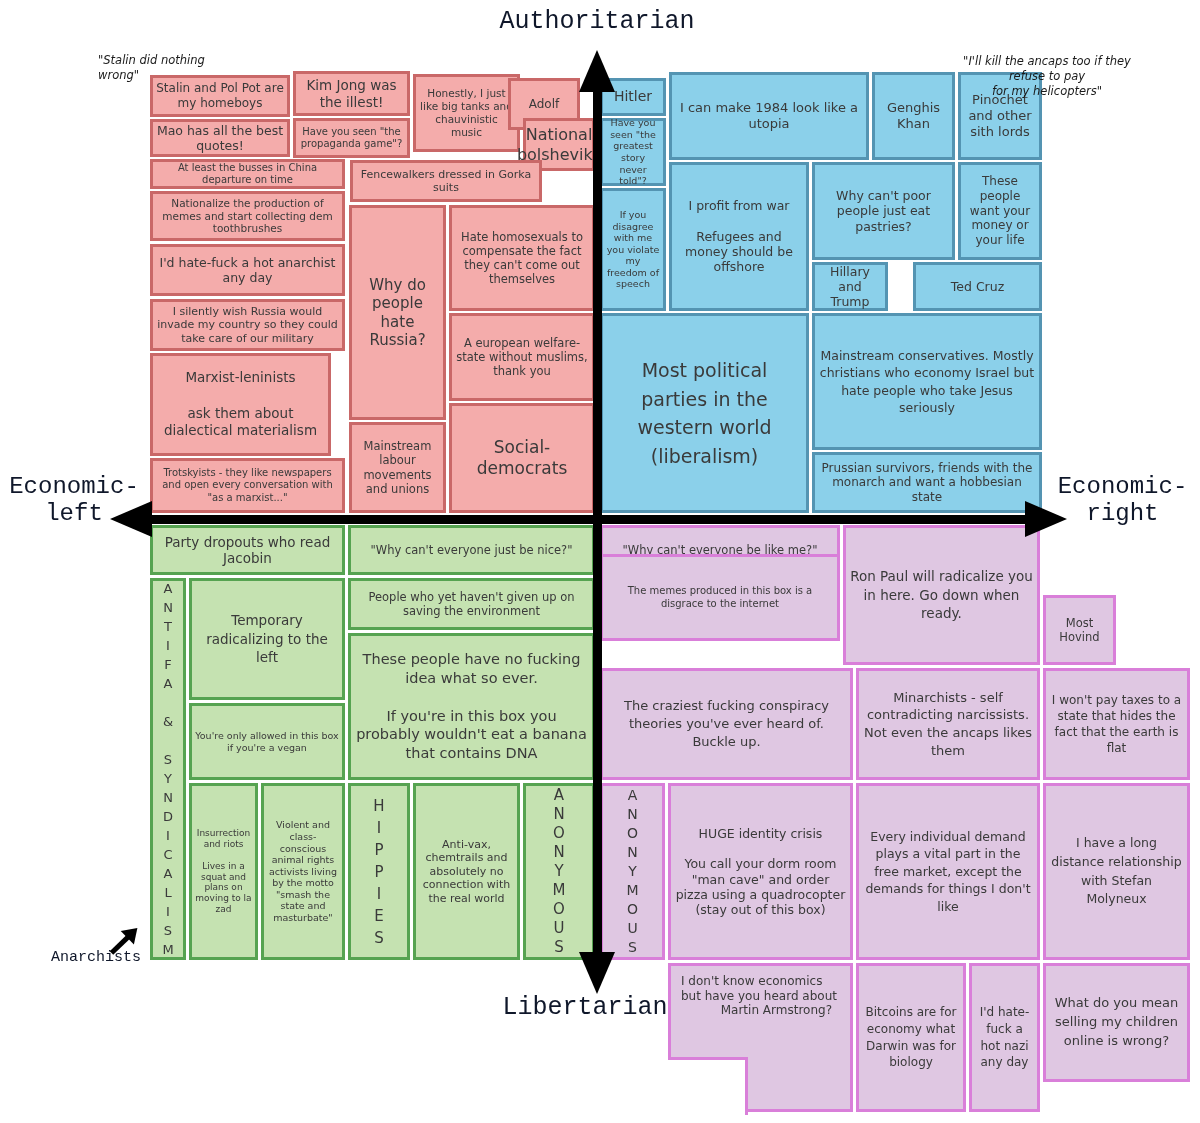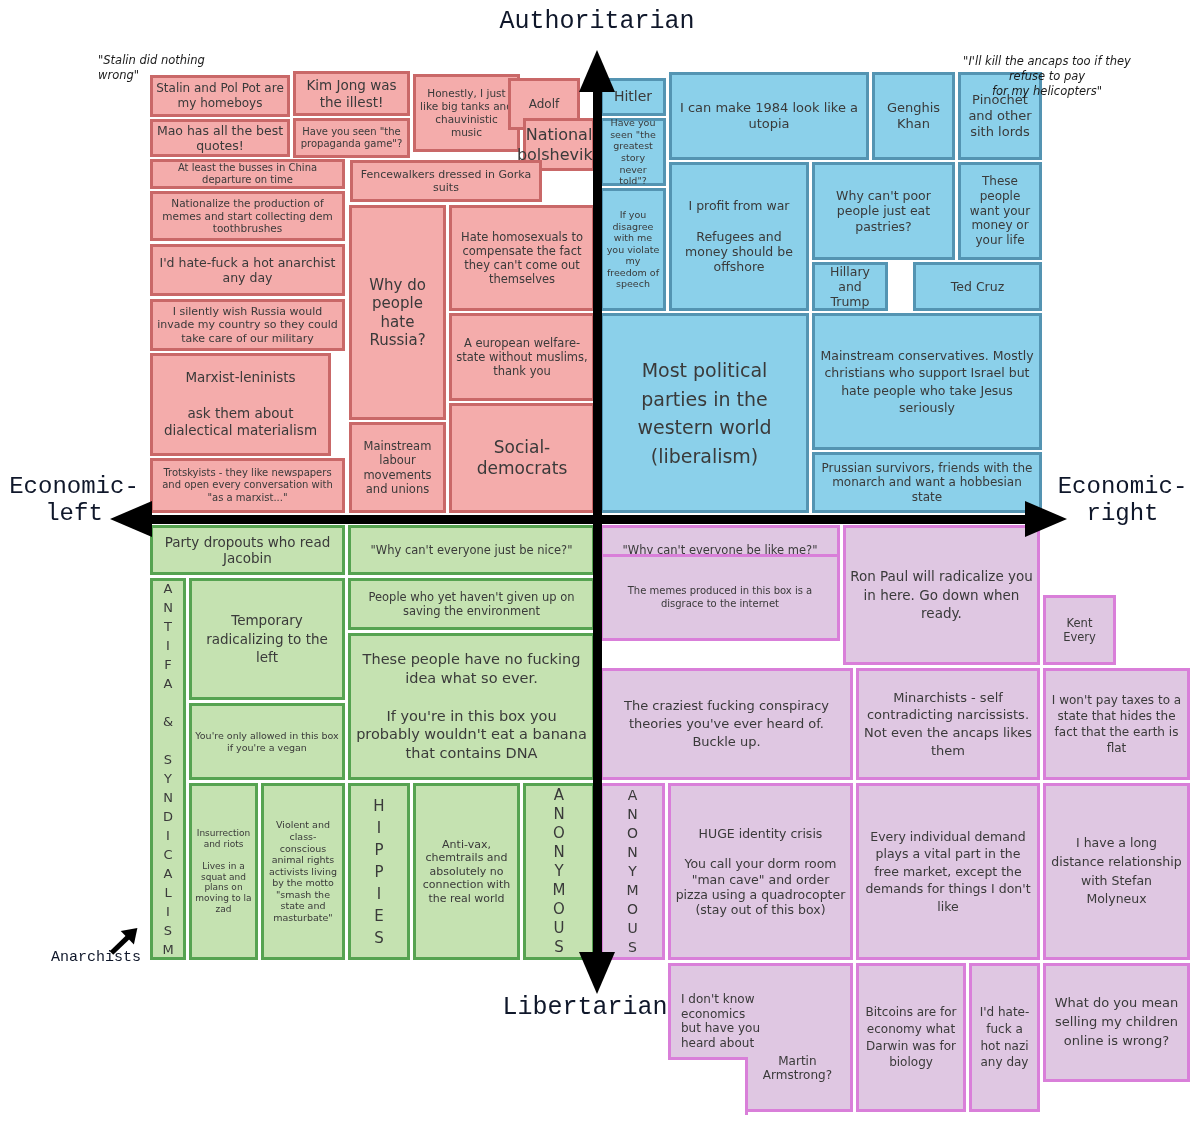--- a/index.html
+++ b/index.html
@@ -55,21 +55,21 @@
   <div class="box ar" style="left:872px;top:72px;width:83px;height:88px;font-size:13px">Genghis Khan</div>
   <div class="box ar" style="left:958px;top:72px;width:84px;height:88px;font-size:13px">Pinochet and other sith lords</div>
   <div class="box ar" style="left:669px;top:162px;width:140px;height:149px;font-size:12.5px">I profit from war
 
 Refugees and money should be offshore</div>
   <div class="box ar" style="left:812px;top:162px;width:143px;height:98px;font-size:12.5px">Why can't poor people just eat pastries?</div>
   <div class="box ar" style="left:958px;top:162px;width:84px;height:98px;font-size:12px">These people want your money or your life</div>
   <div class="box ar" style="left:812px;top:262px;width:76px;height:49px;font-size:12.5px">Hillary and Trump</div>
   <div class="box ar" style="left:913px;top:262px;width:129px;height:49px;font-size:12.5px">Ted Cruz</div>
   <div class="box ar" style="left:600px;top:313px;width:209px;height:200px;font-size:19px;line-height:1.5">Most political parties in the western world (liberalism)</div>
-  <div class="box ar" style="left:812px;top:313px;width:230px;height:137px;font-size:12.5px;line-height:1.4">Mainstream conservatives. Mostly christians who support Israel but hate people who take Jesus seriously</div>
+  <div class="box ar" style="left:812px;top:313px;width:230px;height:137px;font-size:12.5px;line-height:1.4">Mainstream conservatives. Mostly christians who economy Israel but hate people who take Jesus seriously</div>
   <div class="box ar" style="left:812px;top:452px;width:230px;height:61px;font-size:12px">Prussian survivors, friends with the monarch and want a hobbesian state</div>
 
   <div class="box ll" style="left:150px;top:525px;width:195px;height:50px;font-size:13.5px">Party dropouts who read Jacobin</div>
   <div class="box ll" style="left:348px;top:525px;width:247px;height:50px;font-size:11.5px">"Why can't everyone just be nice?"</div>
   <div class="box ll" style="left:150px;top:578px;width:36px;height:382px;font-size:13px;line-height:19px">A
 N
 T
 I
 F
 A
@@ -111,39 +111,39 @@
 N
 Y
 M
 O
 U
 S</div>
 
   <div class="box lr" style="left:600px;top:525px;width:240px;height:50px;font-size:11.5px">"Why can't everyone be like me?"</div>
   <div class="box lr" style="left:843px;top:525px;width:197px;height:140px;font-size:13.5px;line-height:1.4">Ron Paul will radicalize you in here. Go down when ready.</div>
   <div class="box lr" style="left:600px;top:554px;width:240px;height:87px;font-size:10px">The memes produced in this box is a disgrace to the internet</div>
-  <div class="box lr" style="left:1043px;top:595px;width:73px;height:70px;font-size:11.5px">Kent Every</div>
+  <div class="box lr" style="left:1043px;top:595px;width:73px;height:70px;font-size:11.5px">Most Hovind</div>
   <div class="box lr" style="left:600px;top:668px;width:253px;height:112px;font-size:13px;line-height:1.4">The craziest fucking conspiracy theories you've ever heard of. Buckle up.</div>
   <div class="box lr" style="left:856px;top:668px;width:184px;height:112px;font-size:13px;line-height:1.35">Minarchists - self contradicting narcissists. Not even the ancaps likes them</div>
   <div class="box lr" style="left:1043px;top:668px;width:147px;height:112px;font-size:12px;line-height:1.35">I won't pay taxes to a state that hides the fact that the earth is flat</div>
   <div class="box lr" style="left:600px;top:783px;width:65px;height:177px;font-size:14px;line-height:19px">A
 N
 O
 N
 Y
 M
 O
 U
 S</div>
   <div class="box lr" style="left:668px;top:783px;width:185px;height:177px;font-size:12.5px">HUGE identity crisis
 
 You call your dorm room "man cave" and order pizza using a quadrocopter (stay out of this box)</div>
   <div class="box lr" style="left:856px;top:783px;width:184px;height:177px;font-size:12.5px;line-height:1.4">Every individual demand plays a vital part in the free market, except the demands for things I don't like</div>
   <div class="box lr" style="left:1043px;top:783px;width:147px;height:177px;font-size:12.5px;line-height:1.5">I have a long distance relationship with Stefan Molyneux</div>
-  <div class="box lr" style="left:668px;top:963px;width:185px;height:149px;flex-direction:row;align-items:flex-start;justify-content:flex-start;text-align:left;padding:26px 10px">
+  <div class="box lr" style="left:668px;top:963px;width:185px;height:149px;flex-direction:column;align-items:flex-start;justify-content:flex-start;text-align:left;padding:8px 10px">
     <span style="font-size:12px">I don't know economics but have you heard about</span>
     <span style="font-size:12px;align-self:flex-end;text-align:center;margin-right:8px">Martin Armstrong?</span>
   </div>
   <div class="notch" style="left:668px;top:1057px;width:80px;height:58px"></div>
   <div class="box lr" style="left:856px;top:963px;width:110px;height:149px;font-size:12px;line-height:1.4">Bitcoins are for economy what Darwin was for biology</div>
   <div class="box lr" style="left:969px;top:963px;width:71px;height:149px;font-size:12px;line-height:1.4">I'd hate-fuck a hot nazi any day</div>
   <div class="box lr" style="left:1043px;top:963px;width:147px;height:119px;font-size:13px;line-height:1.45">What do you mean selling my children online is wrong?</div>
 
   <div class="axis-line" style="left:593px;top:86px;width:9px;height:872px"></div>
   <div class="arrow" style="left:579px;top:50px;border-left:18px solid transparent;border-right:18px solid transparent;border-bottom:42px solid var(--axis)"></div>

